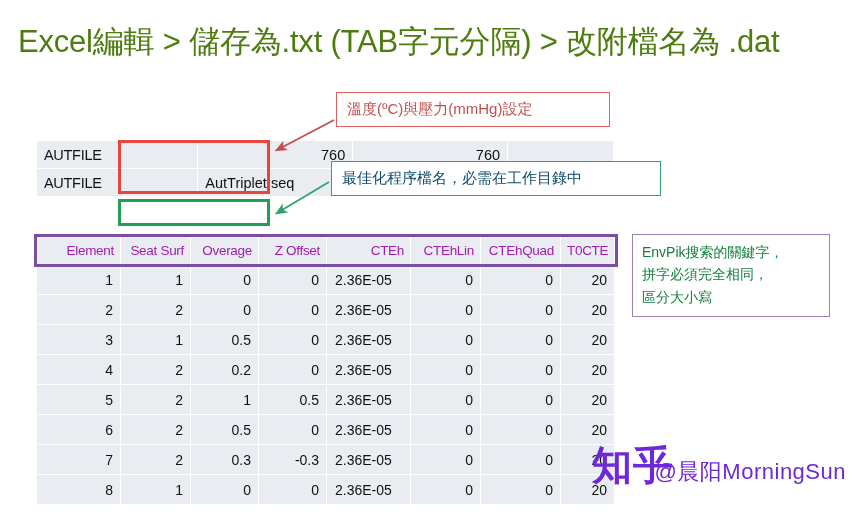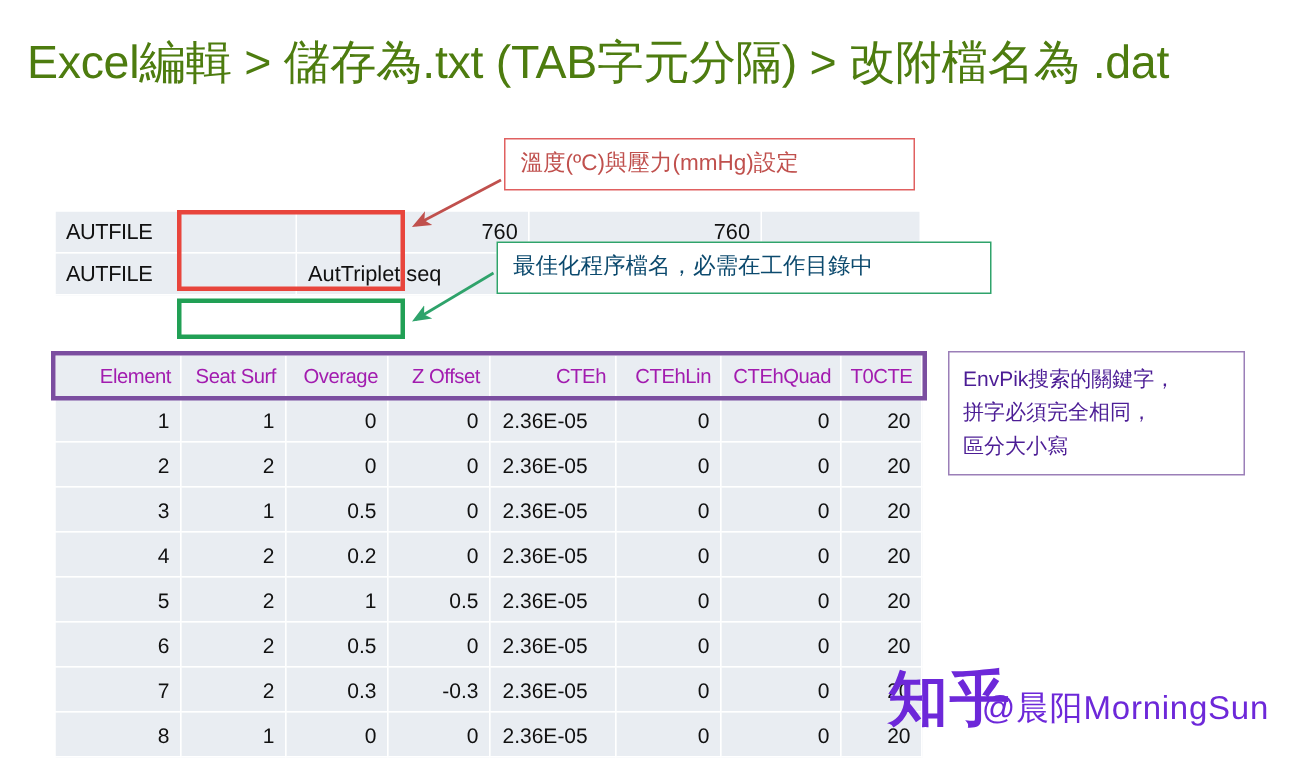--- a/index.html
+++ b/index.html
@@ -155,21 +155,21 @@
     top: 161px;
     width: 330px;
     border: 1.5px solid #2FA36B;
     color: #0c4a6e;
   }
   #callout-envpik {
     left: 632px;
     top: 234px;
     width: 198px;
     border: 1.5px solid #9B7FB8;
-    color: #4c1d95;
+    color: #15803d;
     font-size: 14px;
     line-height: 1.6;
     padding: 6px 9px 8px 9px;
   }
 
   
   #arrows {
     position: absolute;
     left: 0; top: 0;
     width: 860px; height: 513px;

